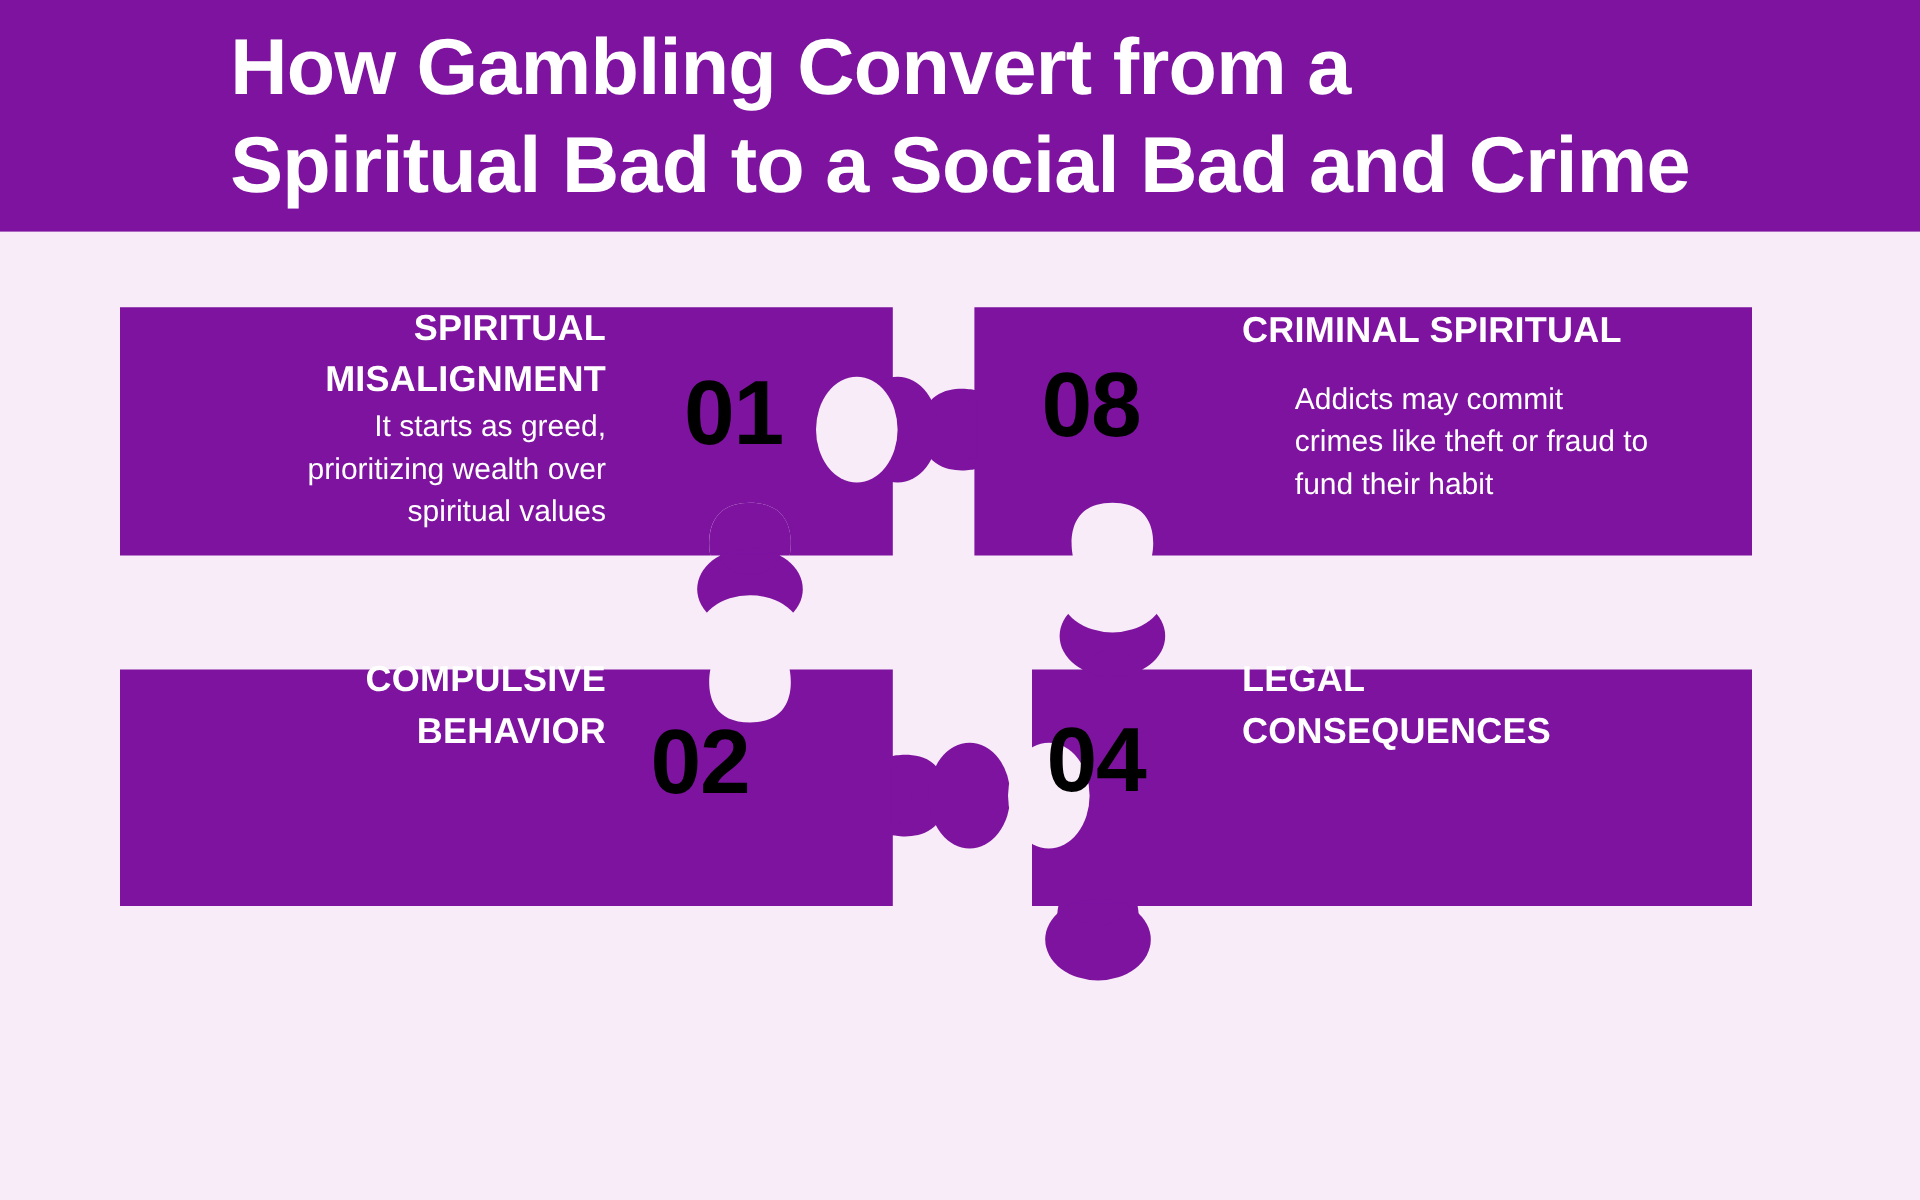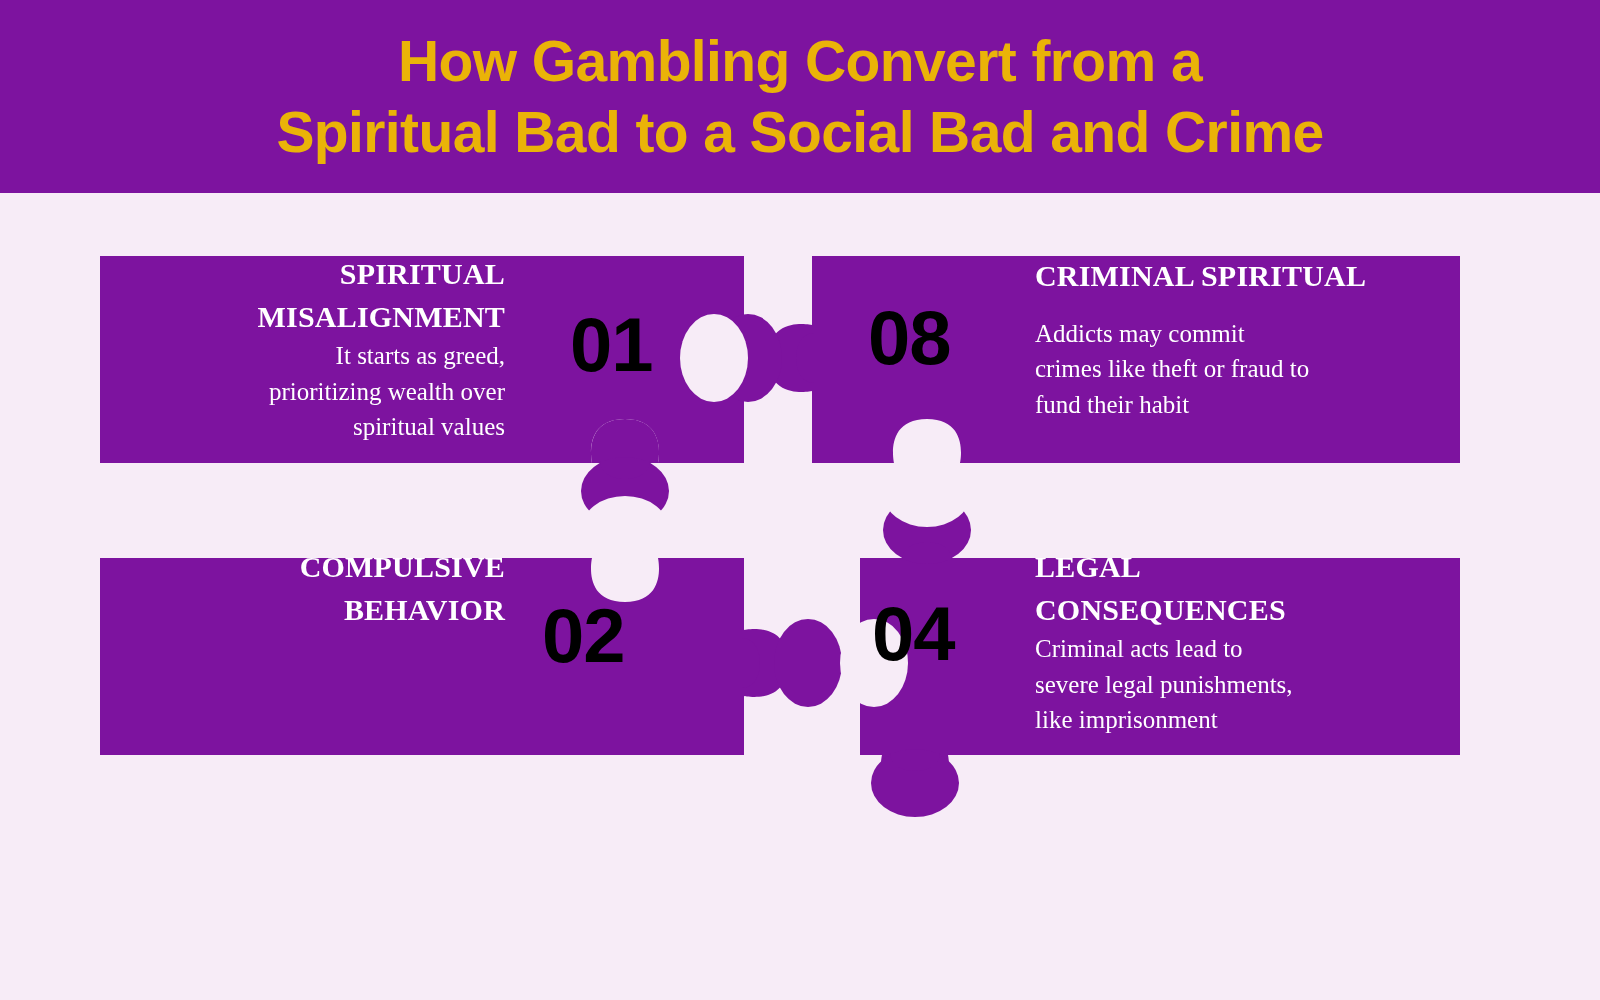--- a/index.html
+++ b/index.html
@@ -20,25 +20,25 @@
     position: absolute;
     left: 0; top: 0;
     width: 1600px;
     height: 193px;
     background: #7d139f;
     display: flex;
     align-items: center;
     justify-content: center;
   }
   .header-title {
-    color: #eab308;
-    font-size: 57px;
+    color: #ffffff;
+    font-size: 66px;
     font-weight: bold;
     line-height: 1.23;
-    text-align: center;
+    text-align: left;
     letter-spacing: -0.6px;
     padding: 0 40px;
     white-space: pre-line;
   }
 
   
   .board {
     position: absolute;
     left: 0;
     top: 193px;
@@ -49,21 +49,20 @@
     position: absolute;
     left: 0; top: 0;
     width: 1600px;
     height: 807px;
   }
 
   
   .card-text {
     position: absolute;
     color: #ffffff;
-    font-family: Liberation Serif, serif;
   }
   .card-title {
     font-size: 30px;
     font-weight: bold;
     line-height: 1.42;
     letter-spacing: 0.2px;
     white-space: pre-line;
   }
   .card-desc {
     font-size: 25px;
@@ -187,31 +186,28 @@
   <div class="card-text txt-01 align-right">
     <div class="card-title">SPIRITUAL
 MISALIGNMENT</div>
     <div class="card-desc">It starts as greed,
 prioritizing wealth over
 spiritual values</div>
   </div>
 
   <div class="card-text txt-03 align-left">
     <div class="card-title">CRIMINAL SPIRITUAL</div>
-    <div class="card-desc" style="margin-top:18px;">Addicts may commit
+    <div class="card-desc" style="margin-top:18px;margin-left:44px;">Addicts may commit
 crimes like theft or fraud to
 fund their habit</div>
   </div>
 
   <div class="card-text txt-02 align-right">
     <div class="card-title">COMPULSIVE
 BEHAVIOR</div>
   </div>
 
   <div class="card-text txt-04 align-left">
     <div class="card-title">LEGAL
 CONSEQUENCES</div>
-    <div class="card-desc">Criminal acts lead to
-severe legal punishments,
-like imprisonment</div>
   </div>
 
 </div>
 
 </body></html>

